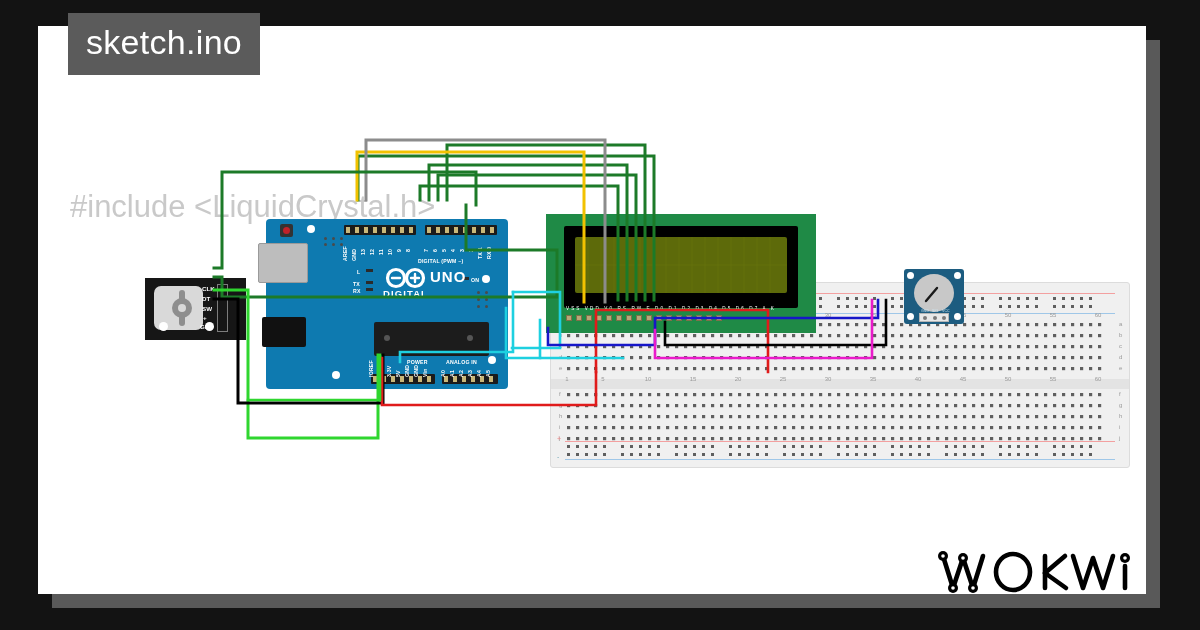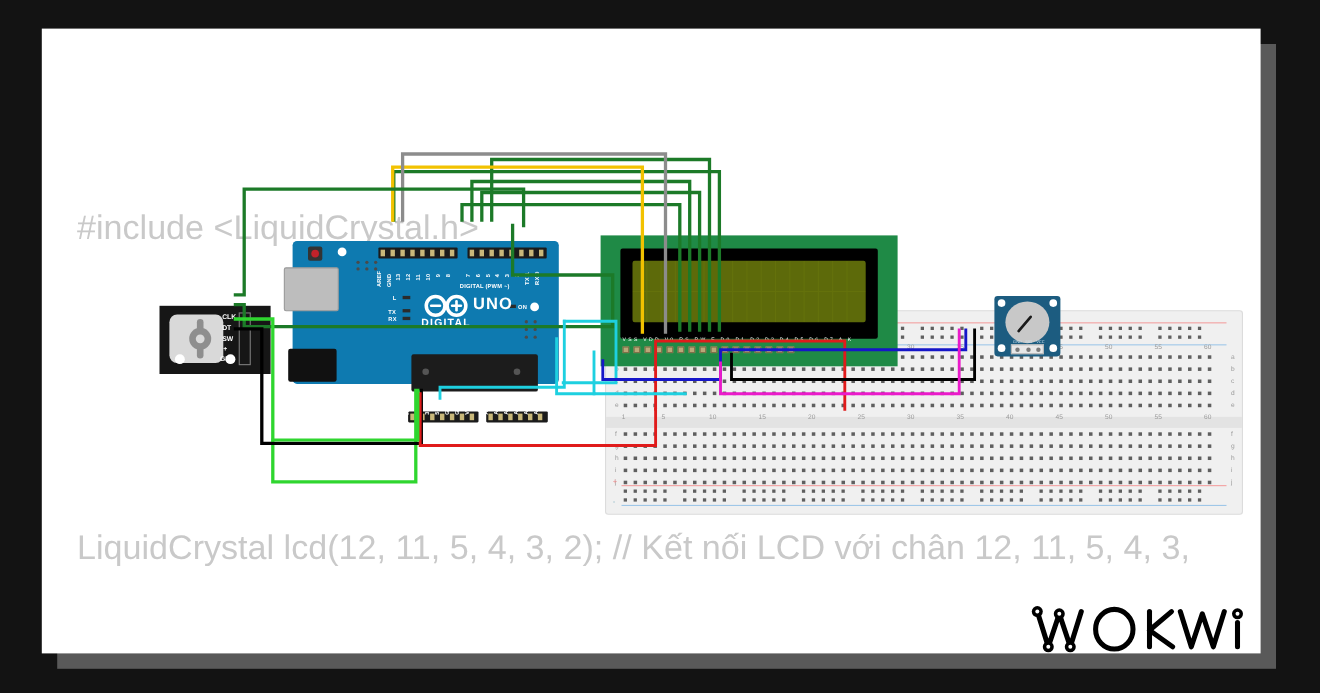--- a/index.html
+++ b/index.html
@@ -88,21 +88,21 @@
     position: absolute; left: 0; right: 0;
     height: 10px; background: #e3e3e3;
   }
   .bb-holes { position: absolute; }
   .bb-sign { position: absolute; font-size: 7px; }
 
   
   .arduino {
     position: absolute;
     left: 228px; top: 193px;
-    width: 242px; height: 130px;
+    width: 242px; height: 170px;
     background: #0e7ab0;
     border-radius: 4px;
     z-index: 12;
   }
   .ard-hdr {
     position: absolute;
     background: #1b1b1b;
     height: 10px;
     border-radius: 1px;
   }
@@ -313,21 +313,20 @@
 
 <div id="stage">
 
   <div class="card-shadow"></div>
 
   <div class="card">
 
     <div class="code">
       <span class="ln">#include &lt;LiquidCrystal.h&gt;</span>
       <span class="ln blank"></span>
-      <span class="ln">LiquidCrystal lcd(12, 11, 5, 4, 3, 2); // Kết nối LCD với chân 12, 11, 5, 4, 3,</span>
       
       
       
       
       
       
       
       
     </div>
 
@@ -1478,14 +1477,15 @@
           <circle cx="30" cy="14" r="1.8"></circle>
           <circle cx="40" cy="44" r="1.8"></circle>
           <circle cx="192" cy="14" r="1.8"></circle>
         </g>
       </svg>
       
     </div>
 
   </div>
 
+  <div class="file-tab">sketch.ino</div>
 
 </div>
 
 </body></html>

